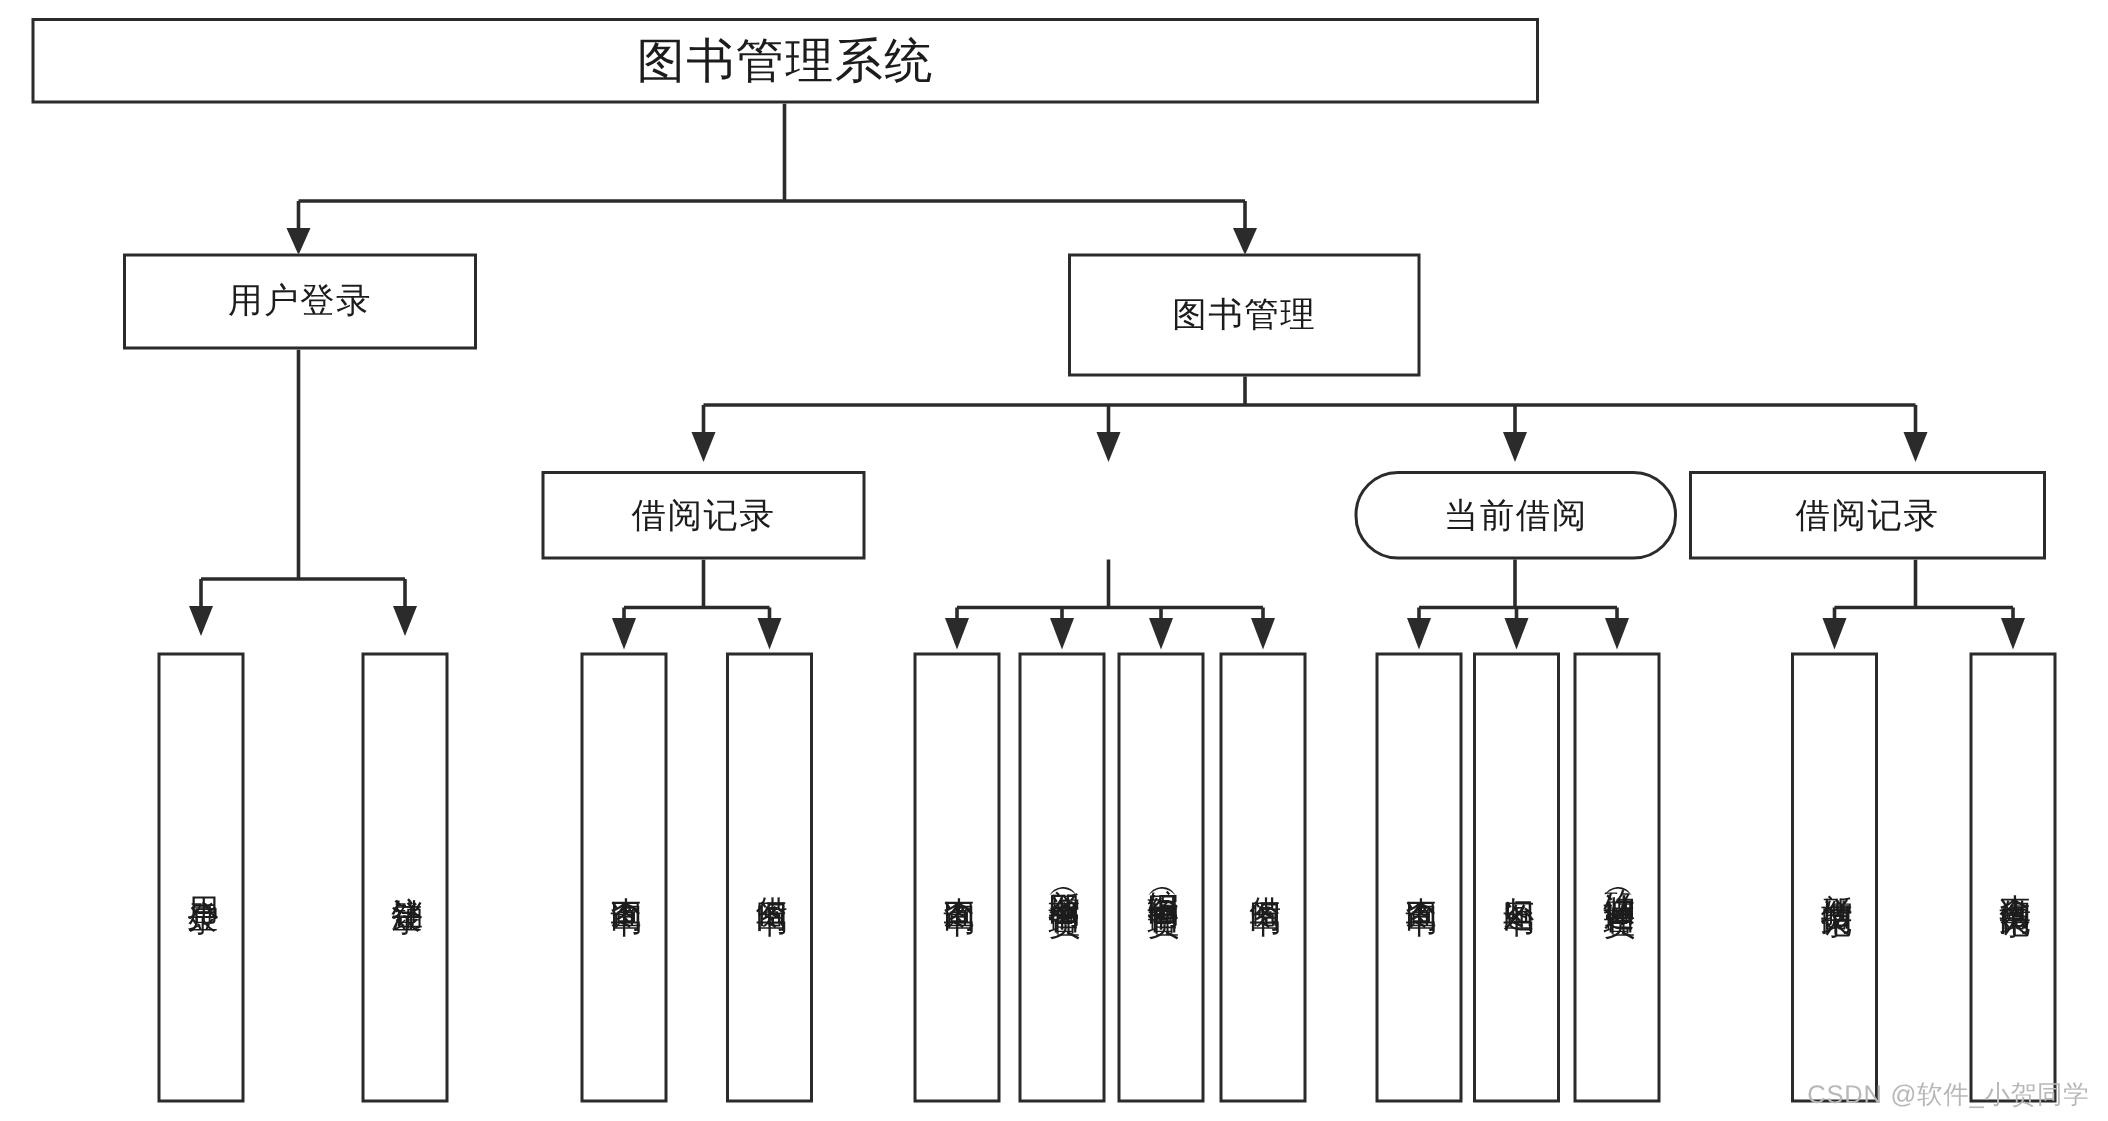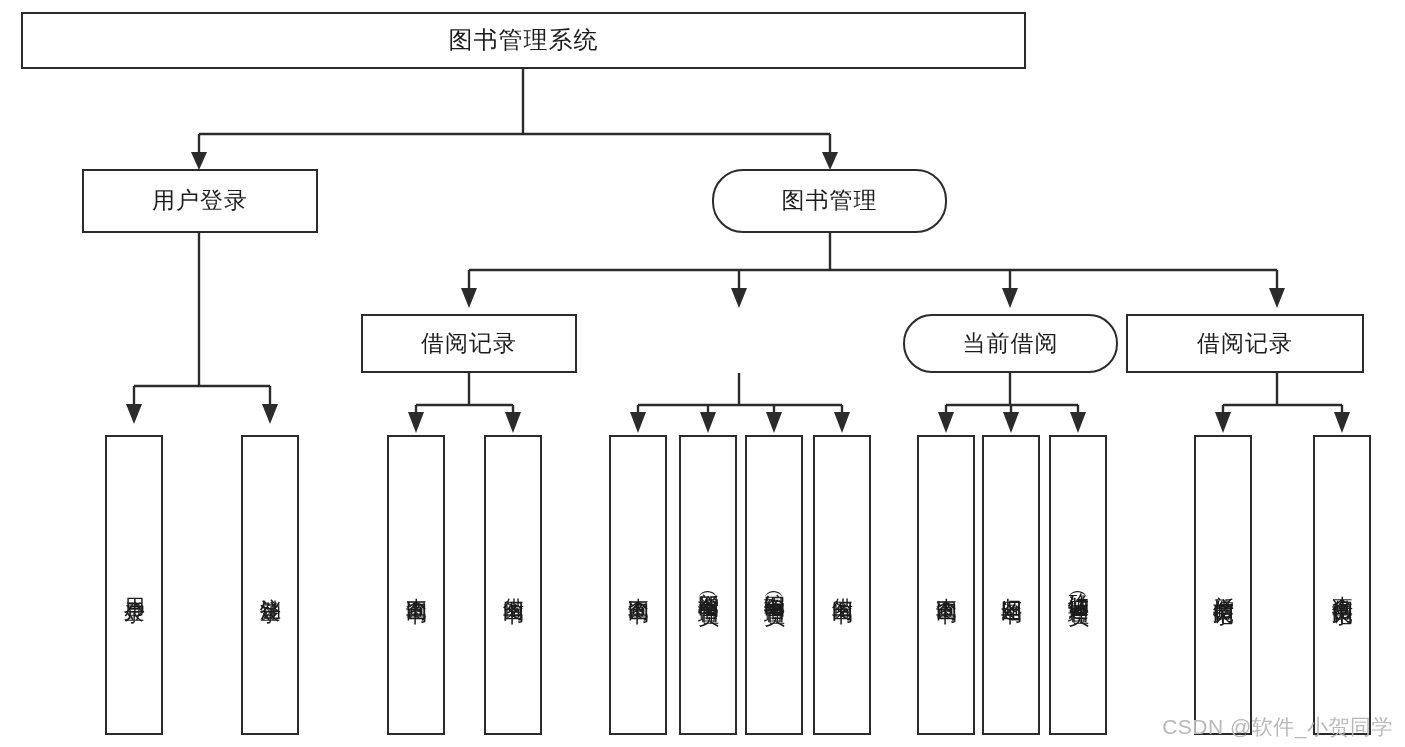--- a/index.html
+++ b/index.html
@@ -39,42 +39,42 @@
   }
   .node.vert .label {
     writing-mode: vertical-rl;
     text-orientation: upright;
     font-size: 21px;
     line-height: 1.28;
     letter-spacing: 2px;
     white-space: nowrap;
     text-align: center;
   }
-  #root-node .label { font-size: 24px; }
+  #root-node .label { font-size: 32px; }
 
   svg#wires {
     position: absolute;
     left: 0;
     top: 0;
     width: 1405px;
     height: 747px;
     pointer-events: none;
   }
   #wires line, #wires path {
     stroke: #2b2b2b;
     stroke-width: 2.4;
     fill: none;
   }
   #wires polygon { fill: #2b2b2b; }
 
   #watermark {
     position: absolute;
     right: 12px;
     bottom: 6px;
-    font-size: 21px;
+    font-size: 17px;
     color: #b8b8b8;
     letter-spacing: 0.5px;
     white-space: nowrap;
     margin-top: 19px;
   }
 </style>
 </head>
 <body>
 
 <div id="canvas">
@@ -142,21 +142,21 @@
     <polygon points="1334,412 1350,412 1342,433"></polygon>
   </svg>
 
   <div class="node horiz" id="root-node" style="left:21px; top:12px; width:1005px; height:57px;">
     <span class="label">图书管理系统</span>
   </div>
 
   <div class="node horiz" style="left:82px; top:169px; width:236px; height:64px;">
     <span class="label">用户登录</span>
   </div>
-  <div class="node horiz" style="left:712px; top:169px; width:235px; height:64px;border-radius:31px;">
+  <div class="node horiz" style="left:712px; top:169px; width:235px; height:82px;">
     <span class="label">图书管理</span>
   </div>
 
   <div class="node horiz" style="left:361px; top:314px; width:216px; height:59px;">
     <span class="label">借阅记录</span>
   </div>
   <div class="node horiz" style="left:903px; top:314px; width:215px; height:59px;border-radius:29px;">
     <span class="label">当前借阅</span>
   </div>
   <div class="node horiz" style="left:1126px; top:314px; width:238px; height:59px;">

